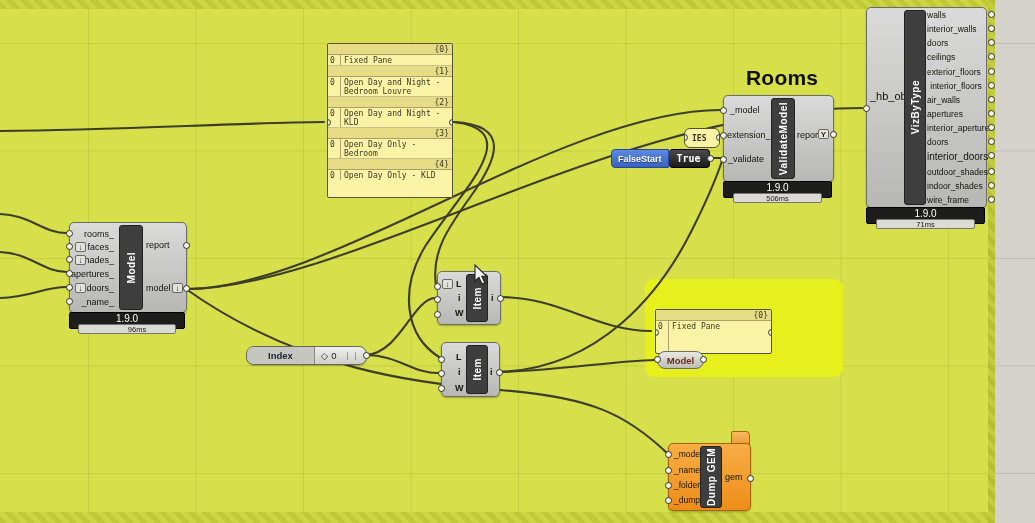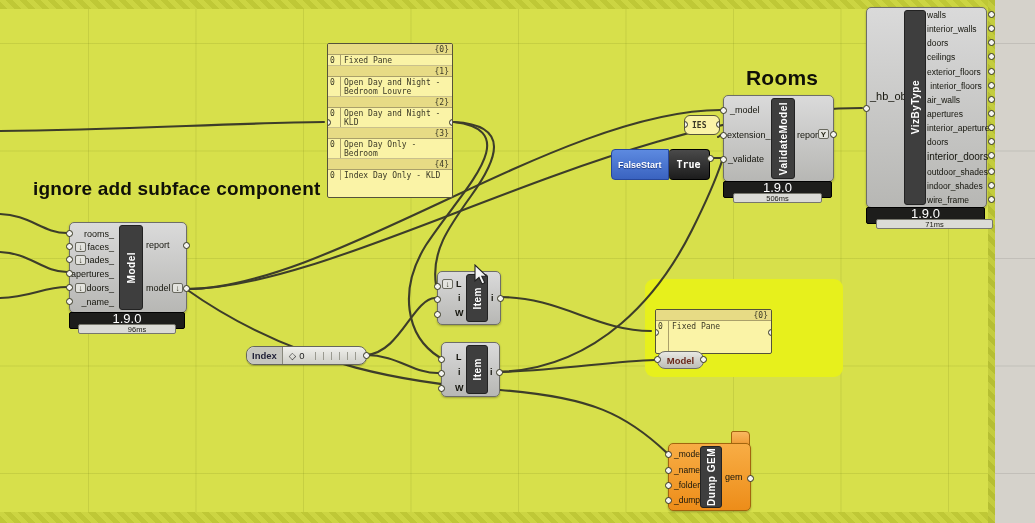--- a/index.html
+++ b/index.html
@@ -39,42 +39,42 @@
   .vtext{writing-mode:vertical-rl;transform:rotate(180deg);color:#fff;font-size:10px;
     font-weight:bold;letter-spacing:0.5px;white-space:nowrap;}
   .plabel{position:absolute;font-size:9px;color:#14140c;line-height:11px;white-space:nowrap;}
   .plabel.r{text-align:right;}
   .port{position:absolute;width:7px;height:7px;border-radius:50%;background:#f4f4f0;
     border:1.5px solid #33331f;box-sizing:border-box;z-index:5;}
   .iconbox{position:absolute;width:11px;height:10px;border:1px solid #69695f;border-radius:2px;
     background:#e3e3de;color:#2b2b1c;font-size:8px;line-height:9px;text-align:center;
     box-sizing:border-box;z-index:5;}
   .vbar{position:absolute;z-index:4;height:17px;background:#1d1d1b;border-radius:2px;
-    color:#fff;font-size:13px;line-height:11px;text-align:center;border:1px solid #000;box-sizing:border-box;}
+    color:#fff;font-size:10px;line-height:11px;text-align:center;border:1px solid #000;box-sizing:border-box;}
   .rbar{position:absolute;z-index:4;height:10px;background:#dbdbd6;border-radius:2px;
     color:#22221a;font-size:7.5px;line-height:9px;text-align:center;border:1px solid #77776d;box-sizing:border-box;}
   
   .gh-panel{position:absolute;z-index:4;background:var(--c-panel_fill,#faf3a6);
     border:1.5px solid #55523a;border-radius:2px;display:flex;flex-direction:column;
     font-family:"DejaVu Sans Mono", monospace;font-size:8px;color:#3a3826;overflow:hidden;}
   .ph{background:var(--c-panel_header,#e7db85);border-bottom:1px solid #aaa06a;
     text-align:right;padding:1px 3px 0 0;flex:0 0 auto;}
   .pr{display:flex;border-bottom:1px solid #c9c08c;flex:0 0 auto;}
   .pr .idx{flex:0 0 10px;border-right:1px solid #aaa06a;padding:1px 0 0 2px;}
   .pr .txt{padding:1px 2px 0 3px;line-height:9px;}
   
   .slider{position:absolute;z-index:4;height:17px;border:1px solid #66665c;border-radius:8px;
     background:linear-gradient(180deg,#efefeb,#cfcfc9);display:flex;align-items:center;
     box-shadow:0 1px 1px rgba(40,40,10,0.3);}
-  .slider .lbl{height:100%;display:flex;align-items:center;padding:0 5px;background:#c6c6c0;
+  .slider .lbl{height:100%;display:flex;align-items:center;padding:0 21px;background:#c6c6c0;
     border-right:1px solid #88887d;border-radius:8px 0 0 8px;font-size:9.5px;font-weight:bold;color:#23233a;}
   .slider .val{font-size:9.5px;color:#222;padding:0 4px 0 6px;display:flex;align-items:center;gap:3px;}
   .slider .track{flex:1;height:8px;margin-right:6px;border-radius:2px;
     background:repeating-linear-gradient(90deg,transparent 0 7px,#9a9a90 7px 8px);}
-  .toggle{position:absolute;z-index:4;height:31px;display:flex;}
+  .toggle{position:absolute;z-index:4;height:19px;display:flex;}
   .toggle .tl{background:linear-gradient(180deg,#5d8ae0,#3a63c0);border:1px solid #27479a;
     border-radius:4px 0 0 4px;color:#fff;font-size:9px;font-weight:bold;display:flex;
     align-items:center;padding:0 6px;text-shadow:0 1px 1px #1d3a80;}
   .toggle .tv{background:linear-gradient(180deg,#4a4a4a,#1c1c1c);border:1px solid #000;
     border-left:none;border-radius:4px;color:#fff;font-family:"DejaVu Sans Mono",monospace;
     font-size:10px;font-weight:bold;display:flex;align-items:center;padding:0 8px;}
   .gh-button{position:absolute;z-index:4;height:16px;border:1px solid #6e6e64;border-radius:8px;
     background:linear-gradient(180deg,#e8e8e3,#bdbdb7);display:flex;align-items:center;
     justify-content:center;font-size:9.5px;font-weight:bold;color:#6b2a1c;}
   .folder-tab{position:absolute;z-index:3;width:17px;height:14px;border:1px solid #a3650e;
@@ -106,21 +106,20 @@
     <path d="M 186,289 C 345,289 620,108 862,108"></path>
     <path d="M 186,289 C 300,370 420,384 500,390 C 592,397 627,415 667,453"></path>
     <path d="M 700,158 C 708,158 713,158 721,158"></path>
     <path d="M 718,137 C 720,136 720,135 721,135"></path>
     <path d="M 500,297 C 560,297 597,331 651,331"></path>
     <path d="M 492,372 C 550,372 610,361 655,360"></path>
     <path d="M 492,372 C 600,372 662,290 692,230 C 710,194 717,176 722,161"></path>
   </svg>
 
   <div class="title" style="left:33px;top:177px;font-size:19px;line-height:24px;">
-    <div>ignore add subface component</div>
   </div>
   <div class="title" style="left:746px;top:66px;font-size:21px;">Rooms</div>
 
   <div class="gh-panel" style="left:327px;top:43px;width:124px;height:153px;">
     <div class="ph">{0}</div>
     <div class="pr">
         <span class="idx">0</span>
         <span class="txt">Fixed Pane</span>
       </div>
     <div class="ph">{1}</div>
@@ -134,21 +133,21 @@
         <span class="txt">Open Day and Night - KLD</span>
       </div>
     <div class="ph">{3}</div>
     <div class="pr">
         <span class="idx">0</span>
         <span class="txt">Open Day Only - Bedroom</span>
       </div>
     <div class="ph">{4}</div>
     <div class="pr" style="border-bottom:none;">
         <span class="idx">0</span>
-        <span class="txt">Index Day Only - KLD</span>
+        <span class="txt">Open Day Only - KLD</span>
       </div>
     <span class="port" style="left:-4px;top:75px;"></span>
     <span class="port" style="right:-4px;top:75px;"></span>
   </div>
 
   <div class="comp" style="left:69px;top:222px;width:116px;height:89px;">
     <span class="plabel r" style="right:72px;top:6px;">rooms_</span>
     <span class="iconbox" style="left:5px;top:19px;">↓</span>
     <span class="plabel r" style="right:72px;top:19px;">faces_</span>
     <span class="iconbox" style="left:5px;top:32px;">↓</span>
@@ -209,21 +208,21 @@
       <div style="position:relative;font-size:8.5px;color:#14140c;"><span>interior_apertures</span><span class="port" style="right:-10px;top:1px;"></span></div>
       <div style="position:relative;font-size:8.5px;color:#14140c;"><span>doors</span><span class="port" style="right:-10px;top:1px;"></span></div>
       <div style="position:relative;font-size:10px;color:#14140c;"><span>interior_doors</span><span class="port" style="right:-10px;top:1px;"></span></div>
       <div style="position:relative;font-size:8.5px;color:#14140c;"><span>outdoor_shades</span><span class="port" style="right:-10px;top:1px;"></span></div>
       <div style="position:relative;font-size:8.5px;color:#14140c;"><span>indoor_shades</span><span class="port" style="right:-10px;top:1px;"></span></div>
       <div style="position:relative;font-size:8.5px;color:#14140c;"><span>wire_frame</span><span class="port" style="right:-10px;top:1px;"></span></div>
     </div>
     <span class="port" style="left:-4px;top:97px;"></span>
   </div>
   <div class="vbar" style="left:866px;top:207px;width:119px;">1.9.0</div>
-  <div class="rbar" style="left:876px;top:219px;width:117px;">71ms</div>
+  <div class="rbar" style="left:876px;top:219px;width:99px;">71ms</div>
 
   <div class="comp" style="left:437px;top:271px;width:62px;height:52px;">
     <span class="iconbox" style="left:4px;top:7px;">↓</span>
     <span class="plabel" style="left:18px;top:7px;font-weight:bold;">L</span>
     <span class="plabel" style="left:20px;top:21px;font-weight:bold;">i</span>
     <span class="plabel" style="left:17px;top:36px;font-weight:bold;">W</span>
     <div class="darkbar" style="left:28px;width:20px;">
       <span class="vtext">Item</span>
     </div>
     <span class="plabel" style="left:53px;top:21px;font-weight:bold;">i</span>
@@ -256,21 +255,21 @@
     <span class="track"></span>
     <span class="port" style="right:-4px;top:5px;"></span>
   </div>
 
   <div class="toggle" style="left:611px;top:149px;">
     <span class="tl">FalseStart</span>
     <span class="tv">True</span>
     <span class="port" style="position:absolute;right:-4px;top:6px;"></span>
   </div>
 
-  <div class="gh-panel" style="left:684px;top:115px;width:34px;height:18px;border-radius:6px;justify-content:center;">
+  <div class="gh-panel" style="left:684px;top:128px;width:34px;height:18px;border-radius:6px;justify-content:center;">
     <span style="padding-left:7px;font-weight:bold;">IES</span>
     <span class="port" style="left:-4px;top:5px;"></span>
     <span class="port" style="right:-4px;top:5px;"></span>
   </div>
 
   <div class="gh-panel" style="left:655px;top:309px;width:115px;height:43px;">
     <div class="ph">{0}</div>
     <div class="pr" style="flex:1;border-bottom:none;">
         <span class="idx">0</span>
         <span class="txt">Fixed Pane</span>

